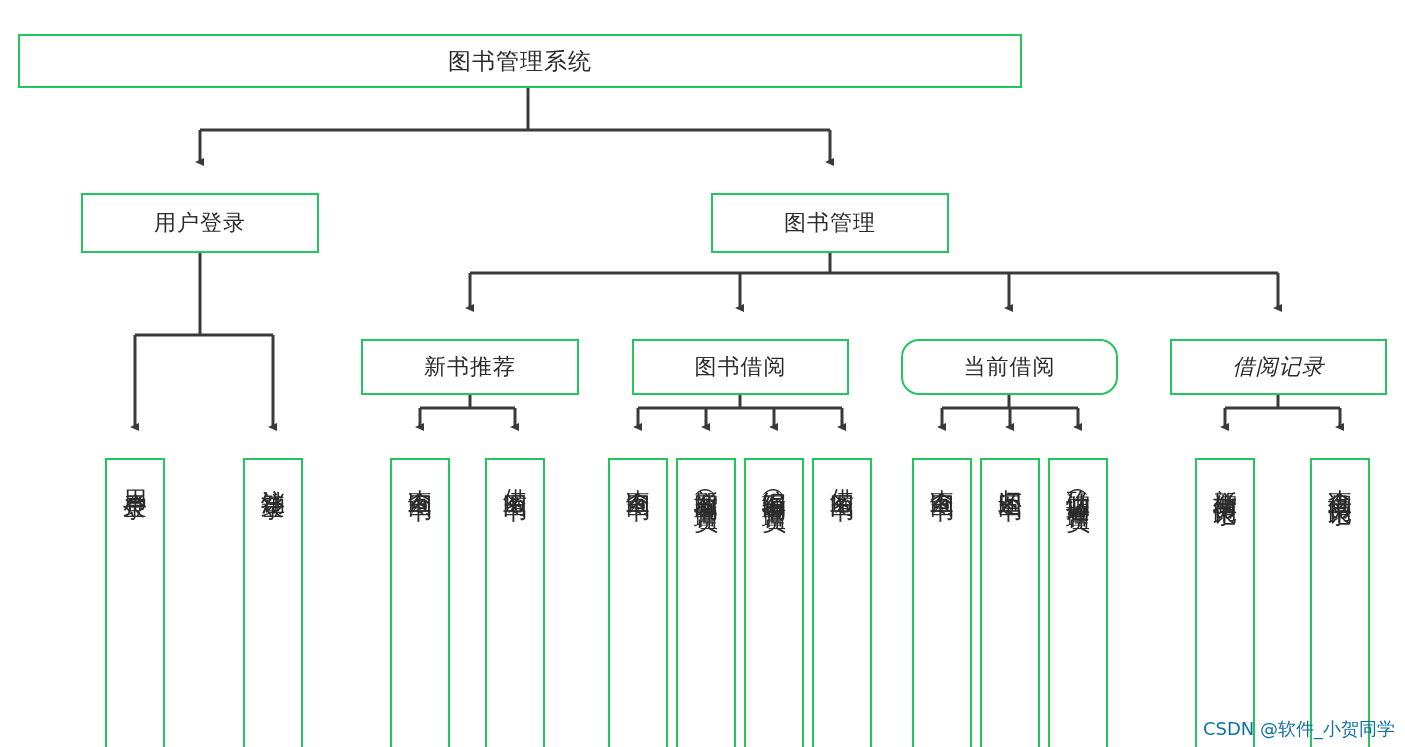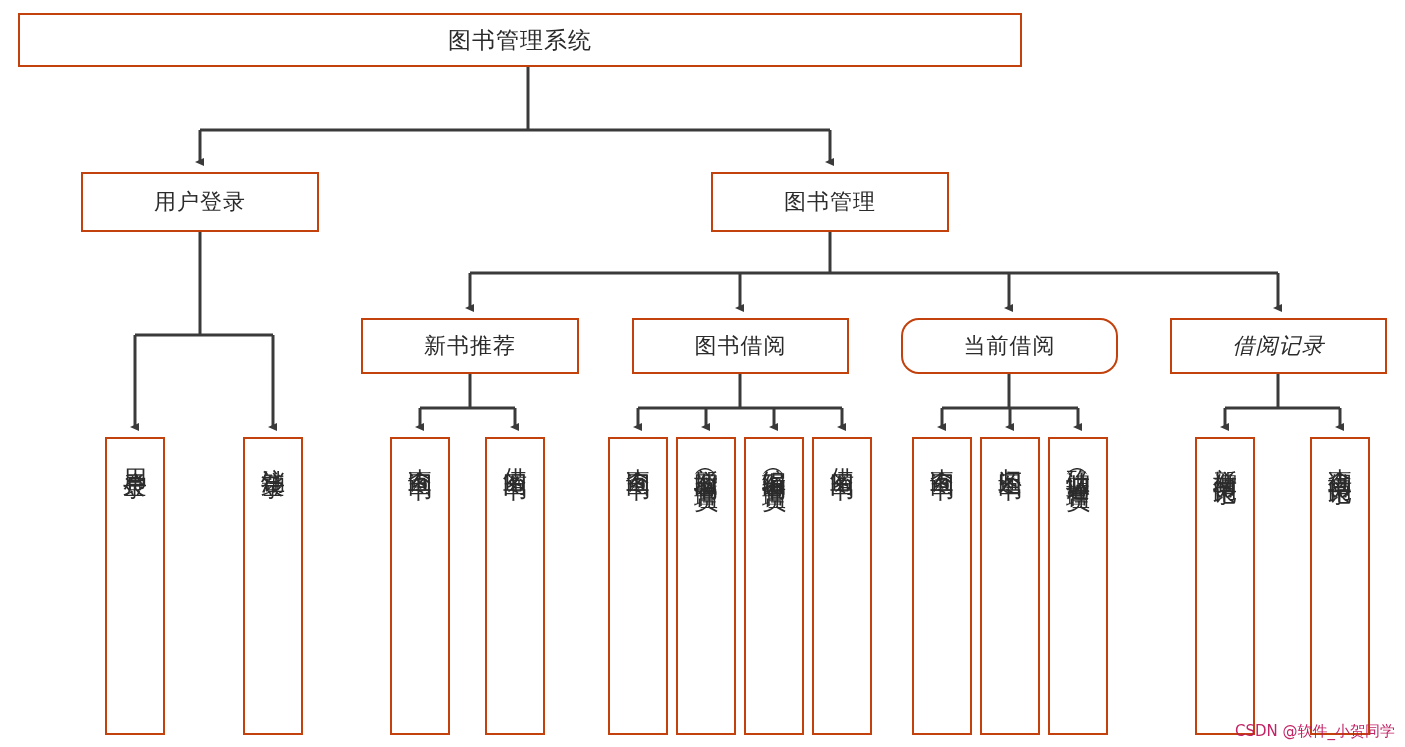--- a/index.html
+++ b/index.html
@@ -21,25 +21,26 @@
     position: absolute;
     left: 0;
     top: 0;
     width: 1405px;
     height: 747px;
   }
   .node {
     position: absolute;
     box-sizing: border-box;
     background: #ffffff;
-    border: 2px solid #c2410c;
+    border: 2px solid #22c55e;
     display: flex;
     align-items: center;
     justify-content: center;
     z-index: 5;
+    margin-top: 21px;
   }
   .node-label {
     font-size: 22px;
     color: #2b2b2b;
     line-height: 1.15;
     letter-spacing: 1px;
     white-space: nowrap;
   }
   .node.vertical {
     align-items: flex-start;
@@ -51,22 +52,22 @@
     font-size: 24px;
     letter-spacing: 3px;
     line-height: 1;
     white-space: nowrap;
   }
   .node.root .node-label { font-size: 23px; }
   .watermark {
     position: absolute;
     right: 10px;
     bottom: 6px;
-    font-size: 15px;
-    color: #be185d;
+    font-size: 18px;
+    color: #0369a1;
     z-index: 20;
     white-space: nowrap;
     opacity: 0.95;
   }
 </style>
 </head>
 <body>
 
 <div id="diagram-root">
 

